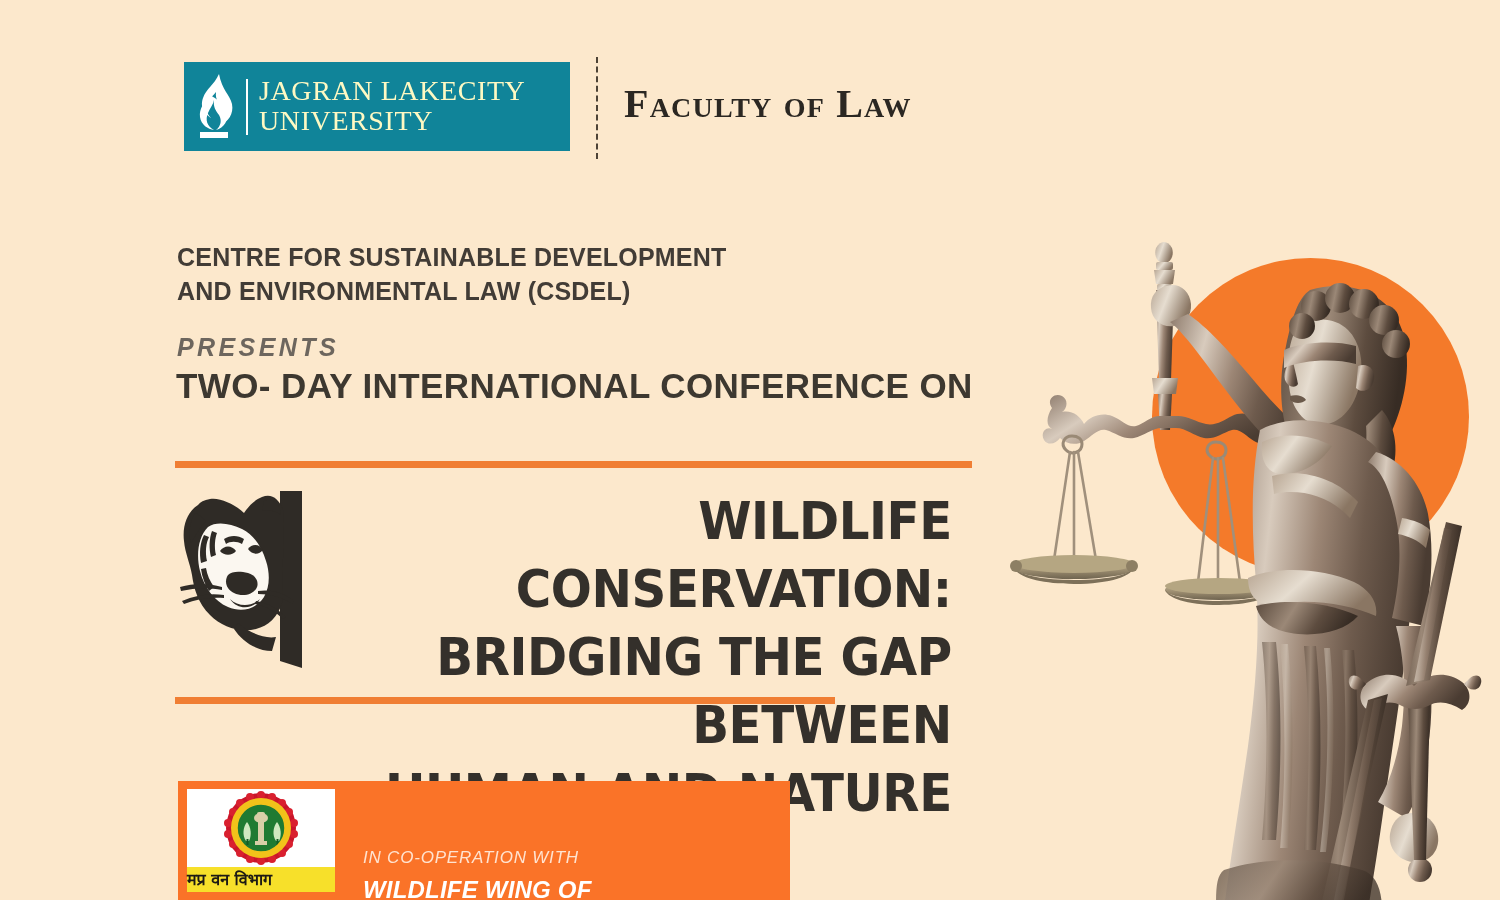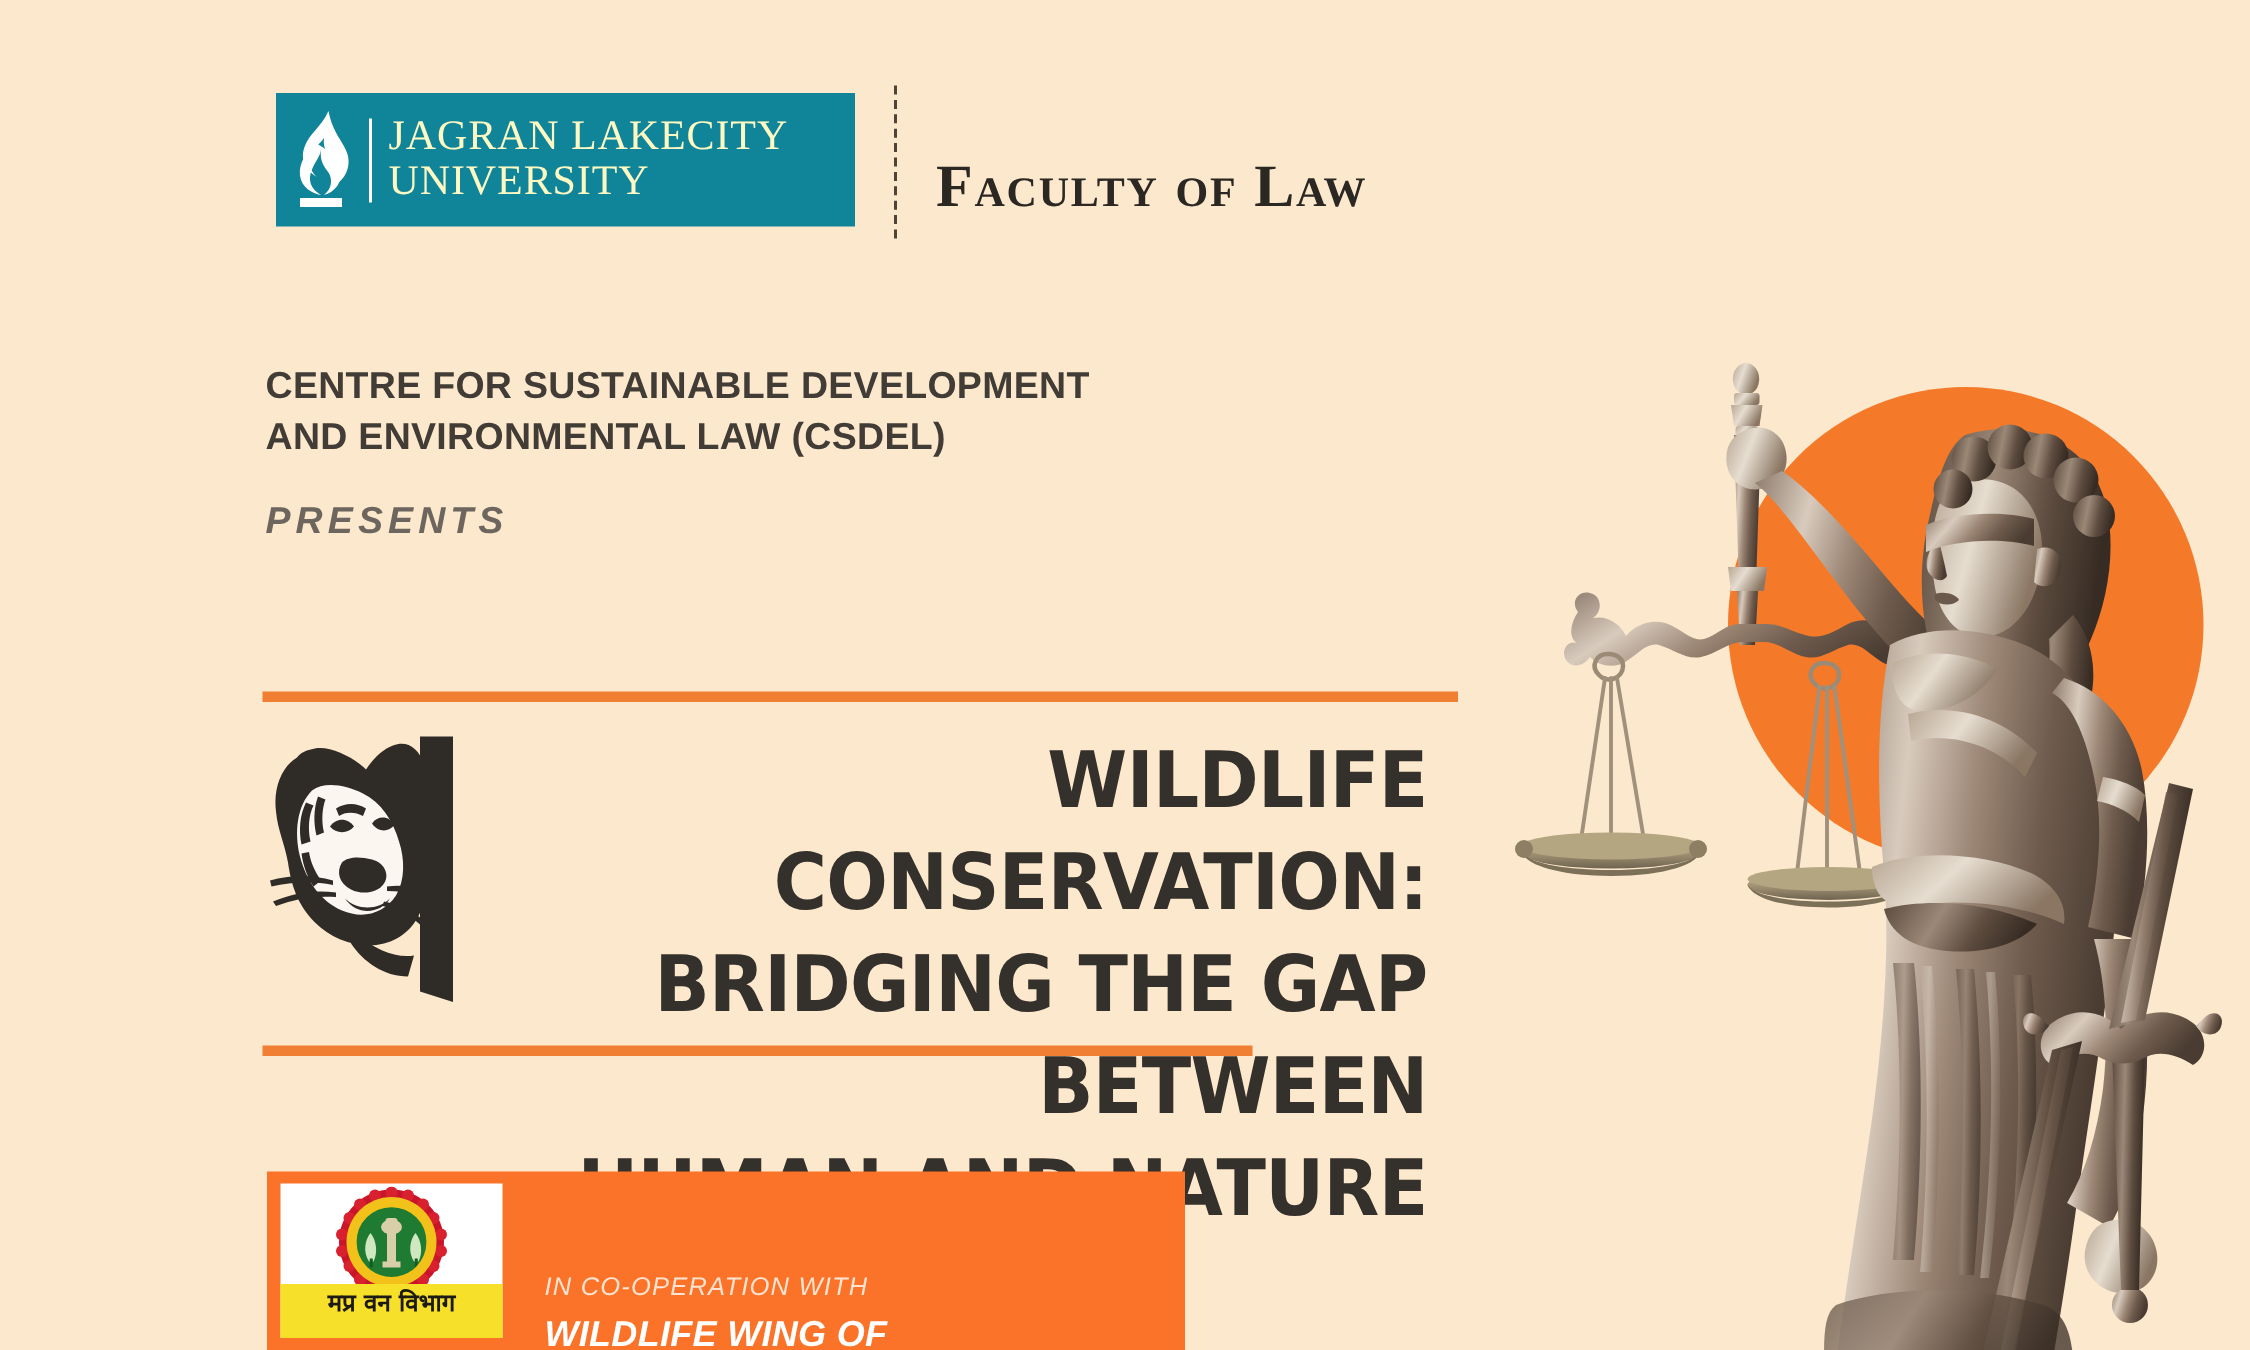--- a/index.html
+++ b/index.html
@@ -81,21 +81,20 @@
     position: absolute;
     left: 440px;
     top: 18px;
     color: #2b2722;
     font-family: "Liberation Serif", serif;
     font-size: 40px;
     font-weight: bold;
     font-variant: small-caps;
     letter-spacing: 1.2px;
     white-space: nowrap;
-    margin-top: 20px;
   }
 
   
   #centre-name {
     position: absolute;
     left: 177px;
     top: 240px;
     width: 800px;
     color: #423c36;
     font-size: 25px;
@@ -194,28 +193,27 @@
     height: 78px;
     display: flex;
     align-items: center;
     justify-content: center;
   }
   #mp-forest-caption {
     position: absolute;
     left: 0;
     bottom: 0;
     width: 100%;
-    height: 36px;
+    height: 25px;
     background: #f7e02a;
     color: #1d1a14;
     font-family: "DejaVu Sans", sans-serif;
     font-size: 16px;
     font-weight: bold;
     line-height: 25px;
-    text-align: center;
   }
   #cooperation-text {
     padding: 19px 0 0 28px;
     color: #ffffff;
     margin-top: 48px;
   }
   #cooperation-eyebrow {
     font-size: 17px;
     font-style: italic;
     font-weight: 300;
@@ -278,20 +276,21 @@
 
     <div id="header-dashed-divider"></div>
 
     <div id="faculty-of-law">Faculty of Law</div>
   </div>
 
   <div id="centre-name">CENTRE FOR SUSTAINABLE DEVELOPMENT
 AND ENVIRONMENTAL LAW (CSDEL)</div>
 
   <div id="presents-label">PRESENTS</div>
+  <div id="conference-kicker">TWO- DAY INTERNATIONAL CONFERENCE ON</div>
 
   <div id="rule-top"></div>
 
   <div id="tiger-emblem">
     <svg width="148" height="185" viewBox="0 0 148 185">
 
       <path d="M112 8 L134 8 L134 185 L112 178 Z" fill="#2f2b26"></path>
 
       <path d="M30 22 C20 28 14 42 16 58 C17 70 22 80 24 92
                C26 106 30 120 42 132 C54 144 72 150 88 146

